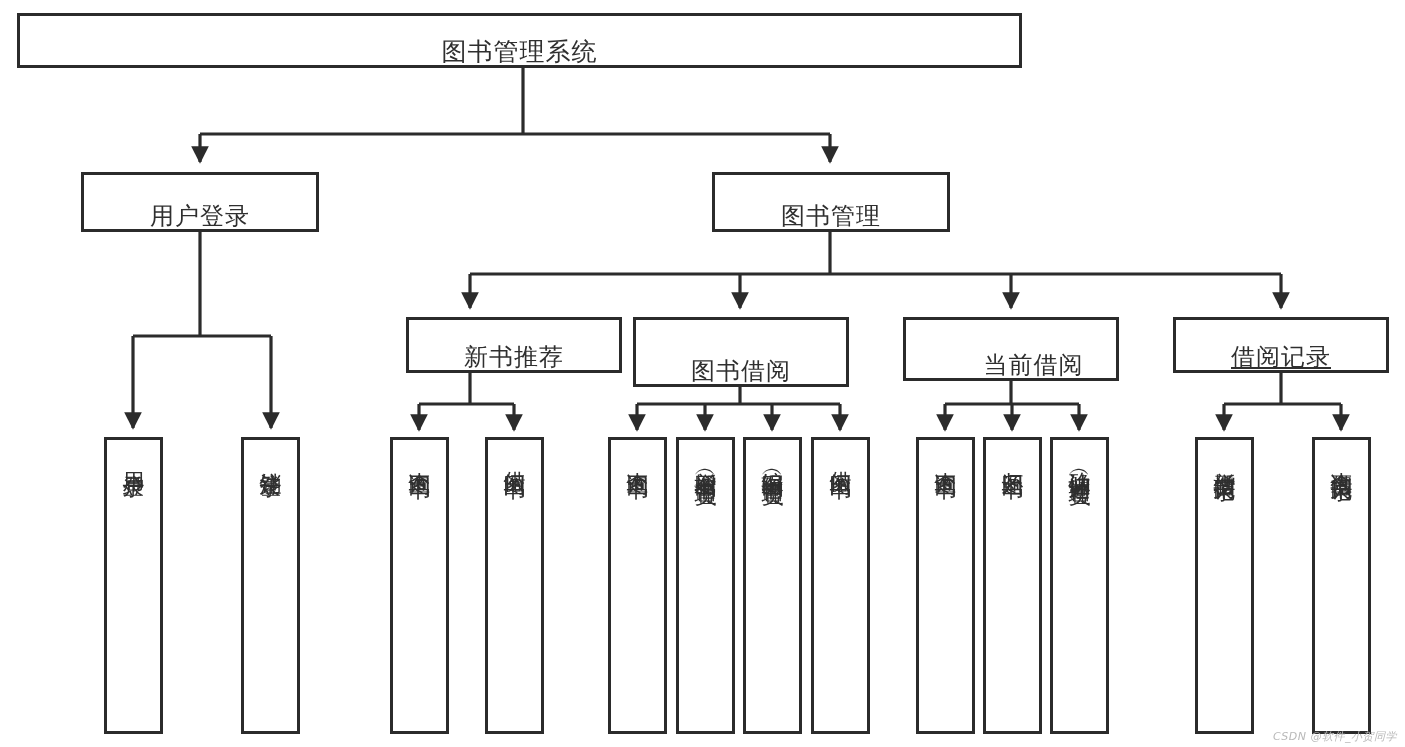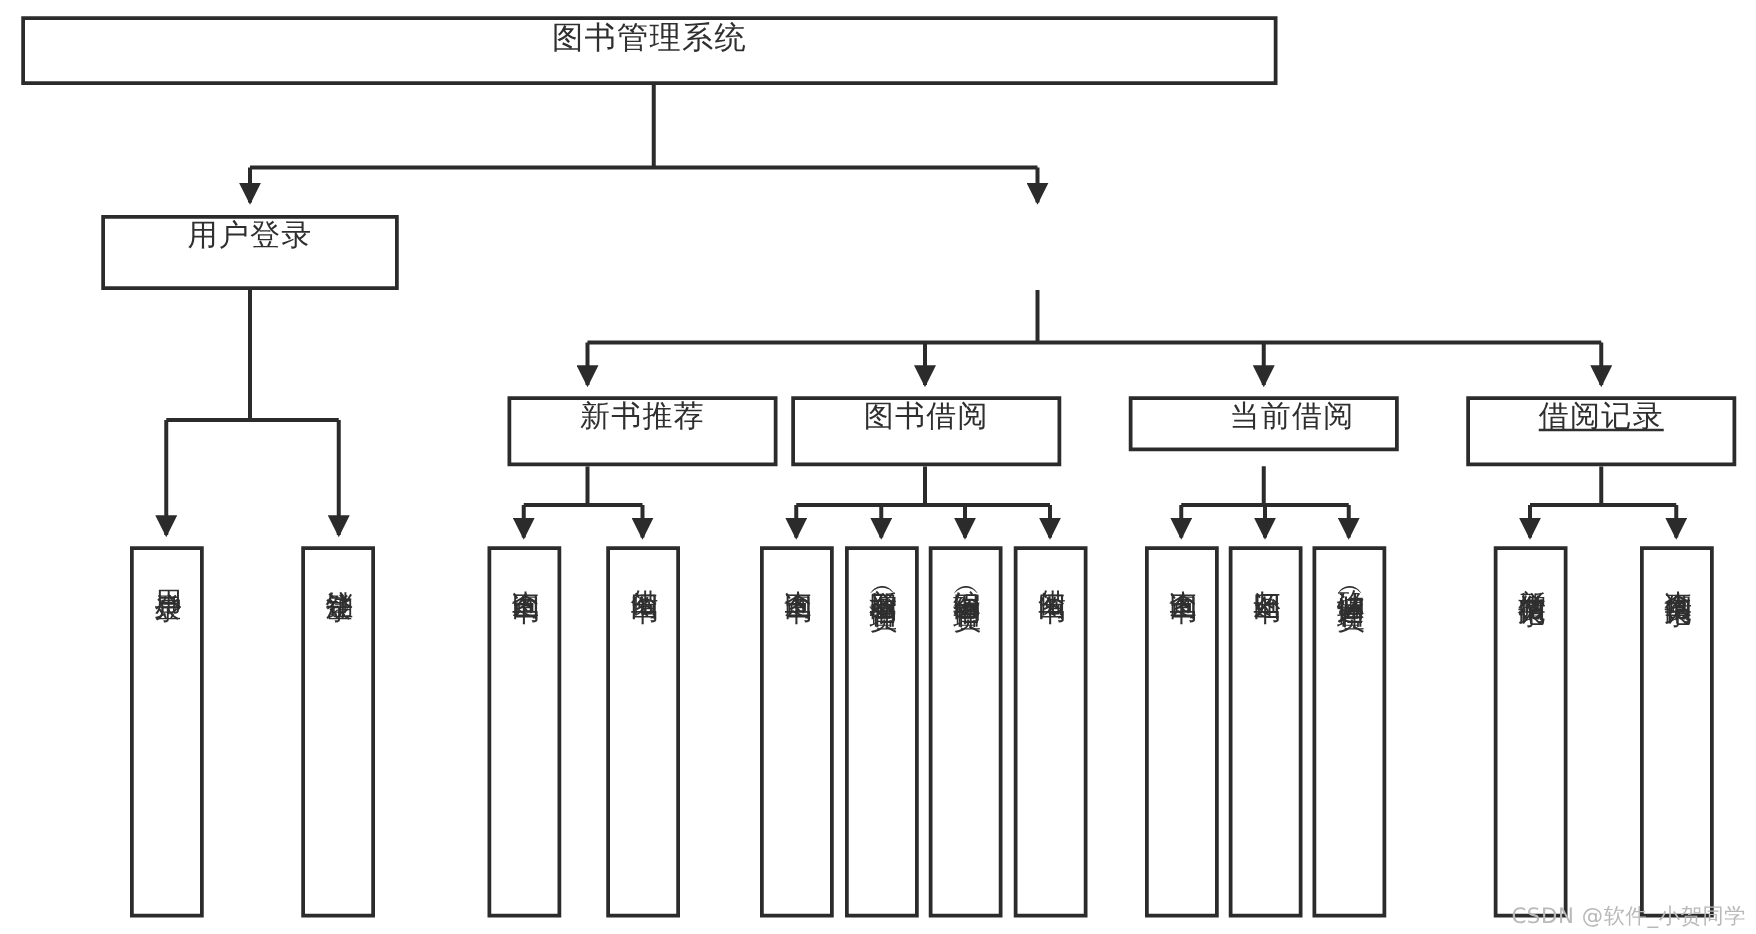--- a/index.html
+++ b/index.html
@@ -22,21 +22,21 @@
     width: 1405px;
     height: 747px;
     pointer-events: none;
   }
   .node {
     position: absolute;
     box-sizing: border-box;
     background: #ffffff;
     border: 3px solid #2b2b2b;
     display: flex;
-    align-items: flex-start;
+    align-items: flex-end;
     justify-content: center;
     color: #2f2f2f;
     z-index: 2;
   }
   .node.horiz {
     font-size: 24px;
     letter-spacing: 1px;
     line-height: 1.1;
   }
   .node.root {
@@ -54,25 +54,26 @@
     font-size: 22px;
     line-height: 1.28;
     letter-spacing: 2px;
     white-space: nowrap;
     color: #2f2f2f;
   }
   .watermark {
     position: absolute;
     right: 8px;
     bottom: 3px;
-    font-size: 17px;
+    font-size: 11px;
     color: #b9b9b9;
     letter-spacing: 0.5px;
     z-index: 3;
     white-space: nowrap;
+    font-style: italic;
   }
 </style>
 </head>
 <body>
 
 <div id="canvas">
 
   <svg id="wires" viewBox="0 0 1405 747">
     <defs>
       <marker id="arrow" viewBox="0 0 10 10" refX="9" refY="5" markerWidth="5.5" markerHeight="5.5" orient="auto-start-reverse">
@@ -123,28 +124,31 @@
     </g>
   </svg>
 
   <div class="node horiz root" style="left:17px; top:13px; width:1005px; height:55px;">
     <span>图书管理系统</span>
   </div>
 
   <div class="node horiz" style="left:81px; top:172px; width:238px; height:60px;">
     <span>用户登录</span>
   </div>
+  <div class="node horiz" style="left:712px; top:172px; width:238px; height:60px;">
+    <span>图书管理</span>
+  </div>
 
   <div class="node horiz" style="left:362px; top:317px; width:216px; height:56px;margin-left:44px;">
     <span>新书推荐</span>
   </div>
-  <div class="node horiz" style="left:633px; top:317px; width:216px; height:56px;">
+  <div class="node horiz" style="left:633px; top:317px; width:216px; height:70px;">
     <span>图书借阅</span>
   </div>
-  <div class="node horiz" style="left:903px; top:317px; width:216px; height:44px;padding-left:45px;">
+  <div class="node horiz" style="left:903px; top:317px; width:216px; height:64px;padding-left:45px;">
     <span>当前借阅</span>
   </div>
   <div class="node horiz" style="left:1173px; top:317px; width:216px; height:56px;text-decoration:underline;">
     <span>借阅记录</span>
   </div>
 
   <div class="node vert" style="left:104px; top:437px; width:59px; height:297px;">
     <span class="vtext">用户登录</span>
   </div>
   <div class="node vert" style="left:241px; top:437px; width:59px; height:297px;">

